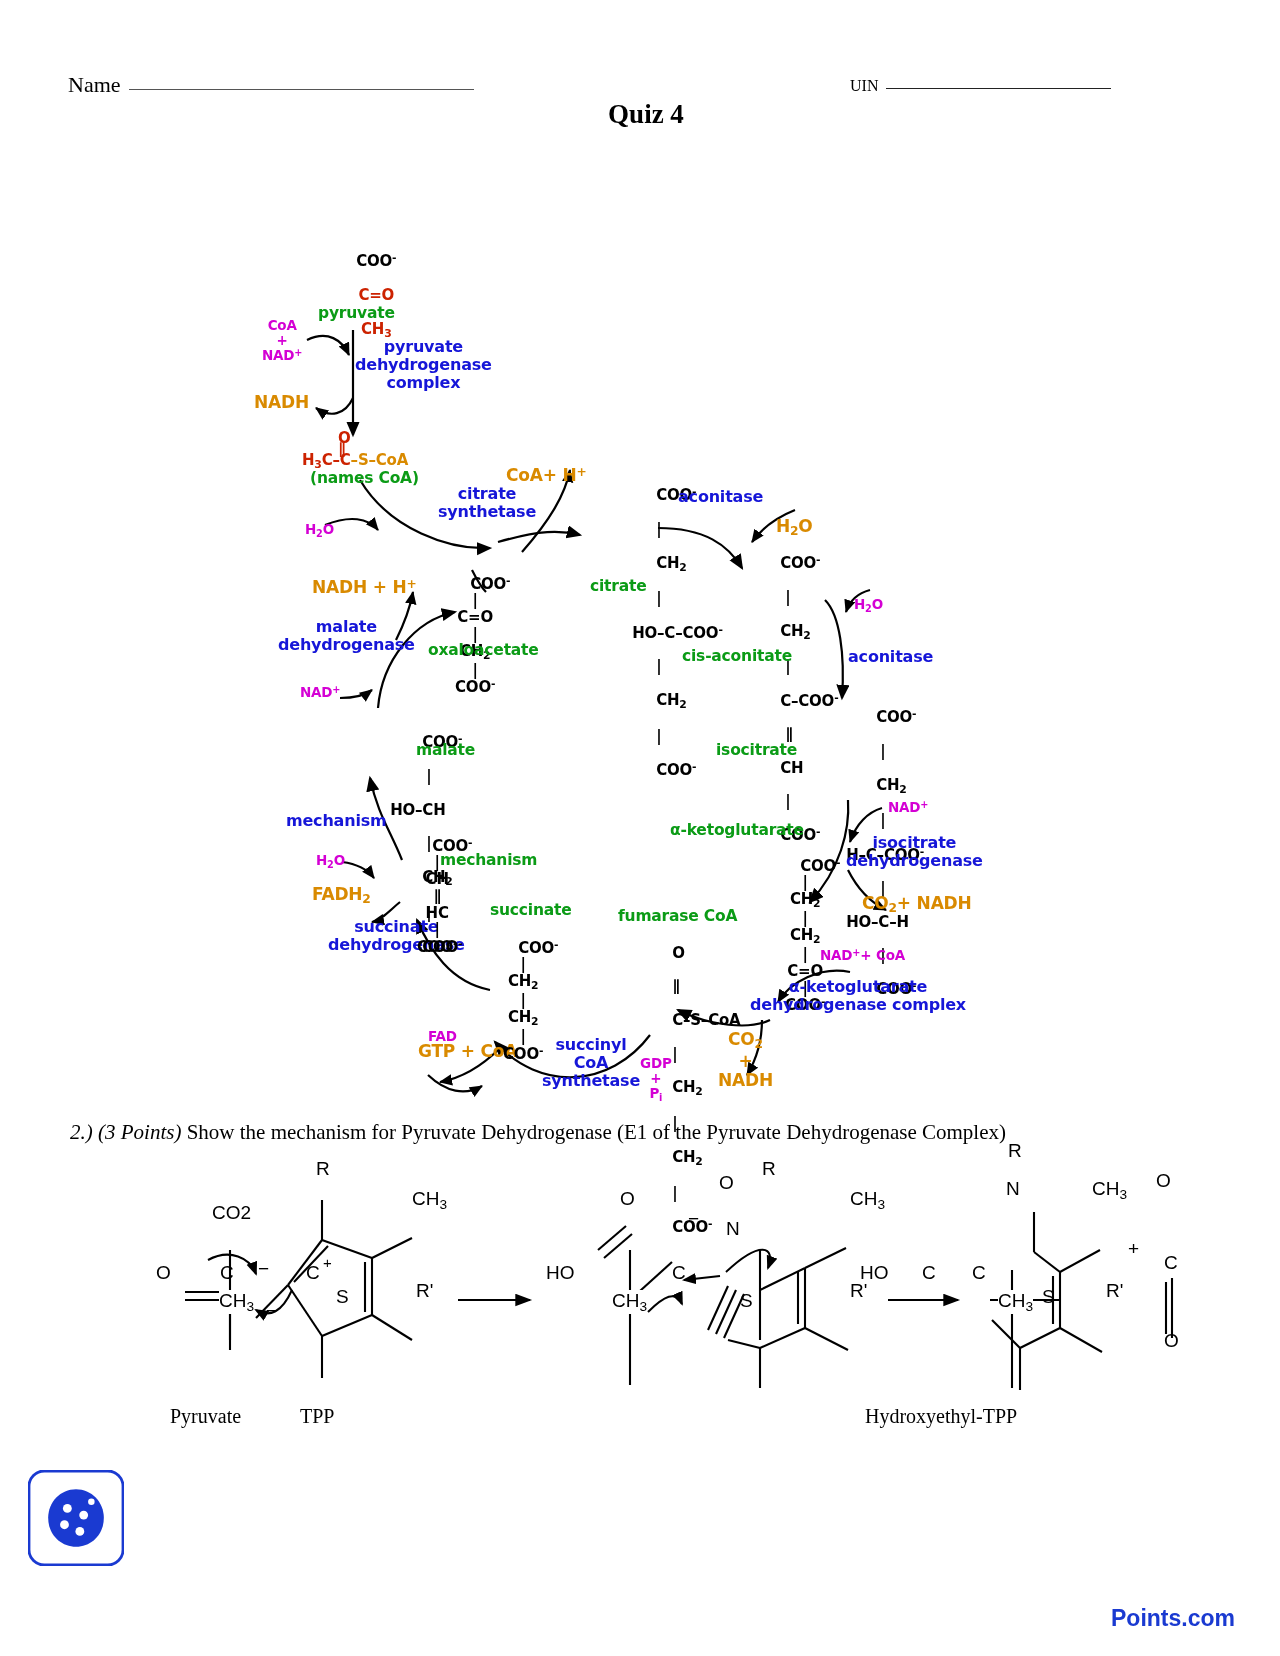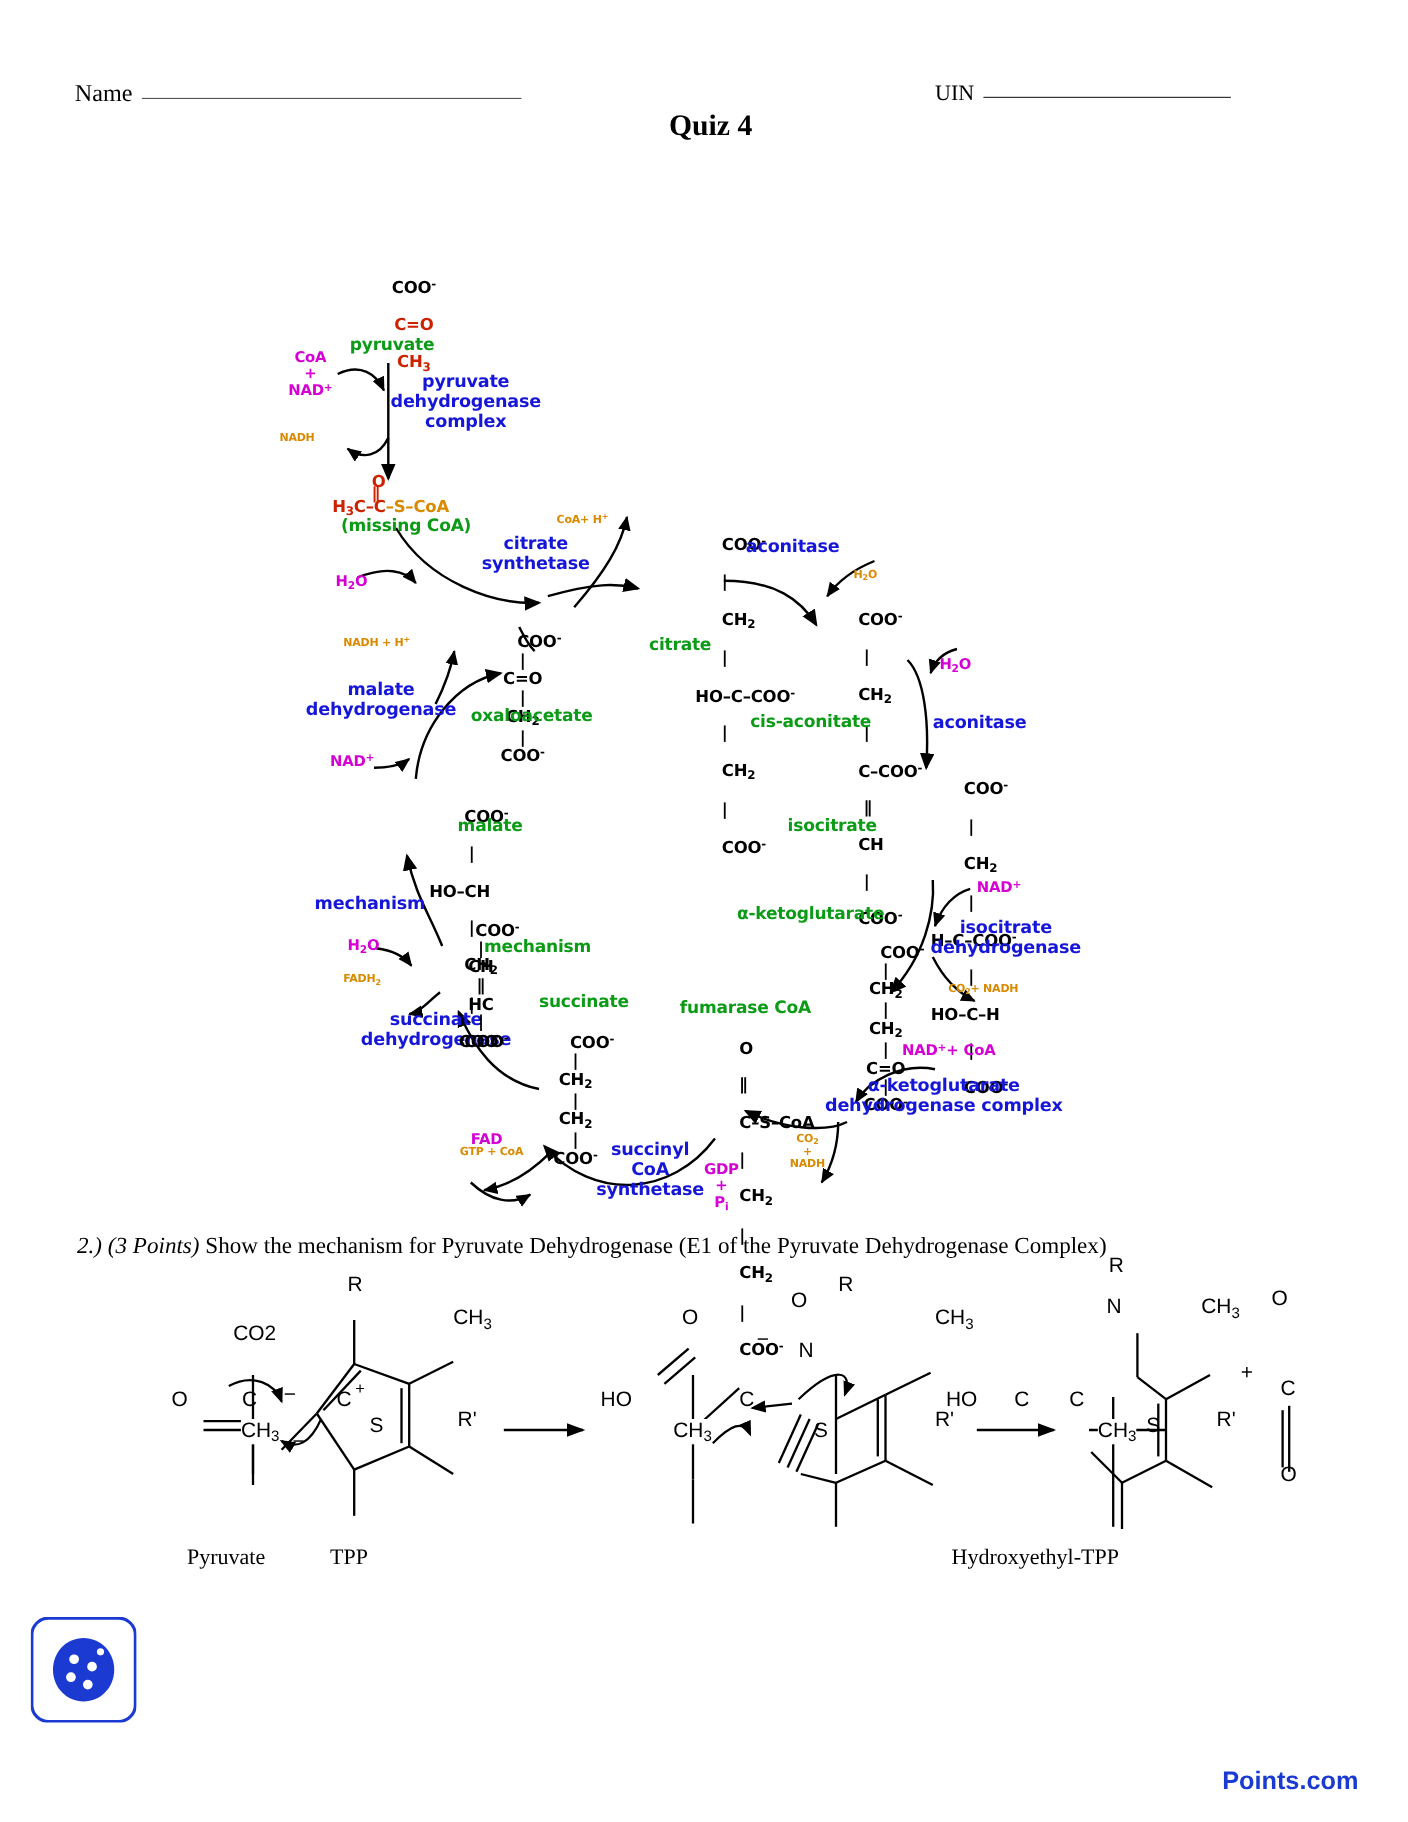--- a/index.html
+++ b/index.html
@@ -6,41 +6,41 @@
   body{
     width:1280px;height:1656px;position:relative;overflow:hidden;
     font-family:"Liberation Serif",serif;color:#000;
   }
   .pg{position:absolute;inset:0;}
 
   
   .hdr-name{position:absolute;left:68px;top:72px;font-size:22px;}
   .hdr-name .rule{display:inline-block;width:345px;border-bottom:1.6px solid #555;
      margin-left:8px;vertical-align:2px;height:16px;}
-  .hdr-uin{position:absolute;left:850px;top:72px;font-size:20px;}
+  .hdr-uin{position:absolute;left:850px;top:72px;font-size:16px;}
   .hdr-uin .rule{display:inline-block;width:225px;border-bottom:1.6px solid #222;
      margin-left:8px;vertical-align:2px;height:16px;}
   .quiz-title{position:absolute;left:12px;right:0;top:99px;text-align:center;
      font-size:27px;font-weight:bold;}
 
   .q1{position:absolute;left:70px;top:153px;font-size:21px;white-space:nowrap;}
   .q2{position:absolute;left:70px;top:1120px;font-size:21px;white-space:nowrap;}
   .q-num{font-style:italic;}
   .q-pts{font-style:italic;}
 
   
   #cycle{position:absolute;left:250px;top:230px;width:790px;height:880px;}
   #cycle svg{position:absolute;left:0;top:0;}
   .lbl{position:absolute;white-space:pre;font-family:"DejaVu Sans",sans-serif;
        line-height:1.12;letter-spacing:-0.2px;}
   .struct{color:#000;font-size:15px;font-weight:bold;font-family:"DejaVu Sans",sans-serif;}
   .nm{color:#0b9b16;font-size:15.5px;font-weight:bold;}
   .enz{color:#1616d8;font-size:16px;font-weight:bold;}
   .cof-m{color:#d400d4;font-size:13.5px;font-weight:bold;}
-  .cof-o{color:#d98a00;font-size:10px;font-weight:bold;}
+  .cof-o{color:#d98a00;font-size:17px;font-weight:bold;}
   .sub{font-size:0.72em;vertical-align:-0.28em;}
   .sup{font-size:0.72em;vertical-align:0.42em;}
   .ctr{text-align:center;}
 
   
   #mech{position:absolute;left:60px;top:1140px;width:1170px;height:290px;}
   #mech svg{position:absolute;left:0;top:0;}
   .mlbl{position:absolute;font-family:"Liberation Sans",sans-serif;font-size:19px;
         color:#000;white-space:nowrap;}
   .mcap{position:absolute;font-family:"Liberation Serif",serif;font-size:20px;
@@ -126,21 +126,21 @@
       <span style="color:#cc2200">CH<span class="sub">3</span></span>
     </div>
     <div class="lbl nm" style="left:68px;top:75px;">pyruvate</div>
     <div class="lbl cof-m ctr" style="left:12px;top:88px;">CoA<br>+<br>NAD<span class="sup">+</span></div>
     <div class="lbl cof-o" style="left:4px;top:163px;">NADH</div>
     <div class="lbl enz ctr" style="left:105px;top:108px;">pyruvate<br>dehydrogenase<br>complex</div>
 
     <div class="lbl struct" style="left:88px;top:200px;color:#cc2200;">O</div>
     <div class="lbl struct" style="left:88px;top:211px;color:#cc2200;">∥</div>
     <div class="lbl struct" style="left:52px;top:222px;"><span style="color:#cc2200">H<span class="sub">3</span>C–C</span><span style="color:#d98a00">–S–CoA</span></div>
-    <div class="lbl nm" style="left:60px;top:240px;">(missing CoA)</div>
+    <div class="lbl nm" style="left:60px;top:240px;">(names CoA)</div>
     <div class="lbl cof-m" style="left:55px;top:292px;">H<span class="sub">2</span>O</div>
     <div class="lbl enz ctr" style="left:188px;top:255px;">citrate<br>synthetase</div>
     <div class="lbl cof-o" style="left:256px;top:236px;">CoA+ H<span class="sup">+</span></div>
 
     <div class="lbl struct" style="left:352px;top:240px;">
       <span style="margin-left:24px;">COO<span class="sup">-</span></span><br>
       <span style="margin-left:24px;">|</span><br>
       <span style="margin-left:24px;">CH<span class="sub">2</span></span><br>
       <span style="margin-left:24px;">|</span><br>
       <span>HO–C–COO<span class="sup">-</span></span><br>

